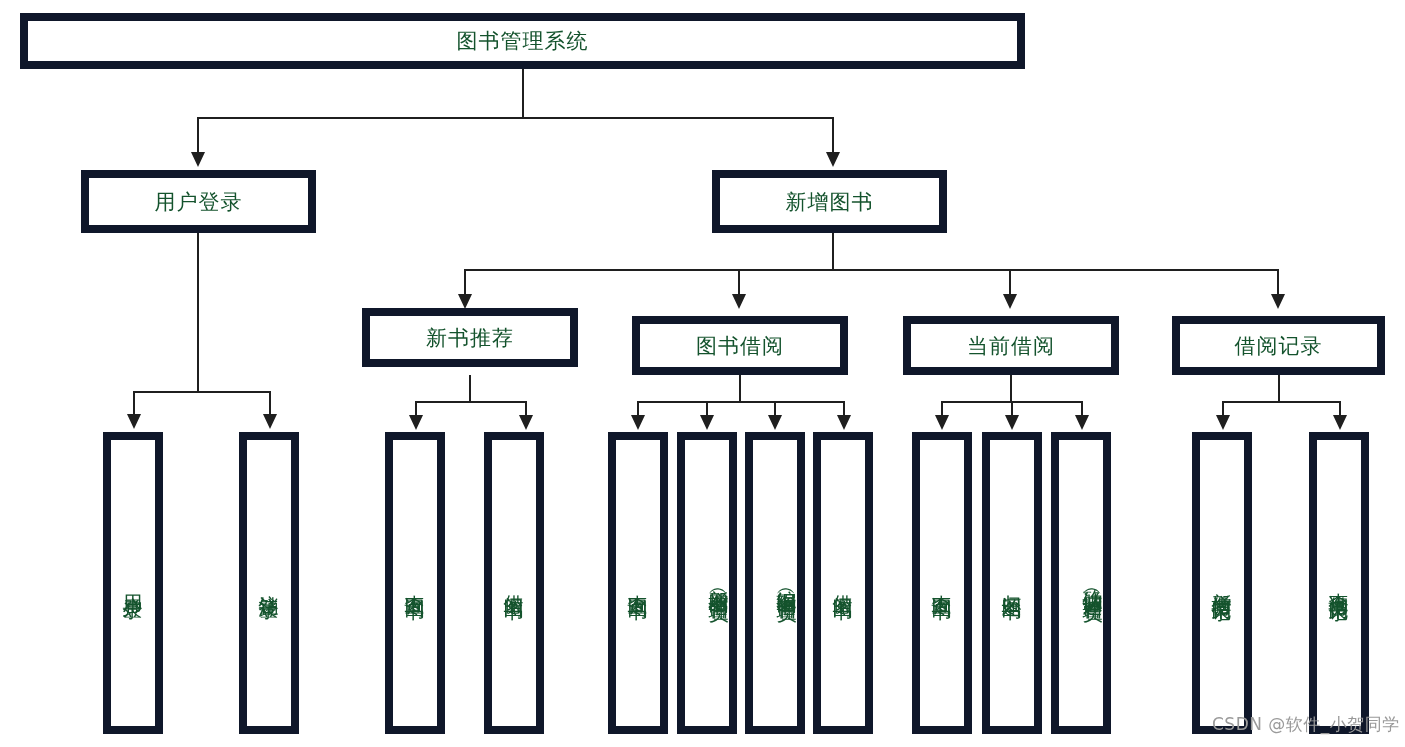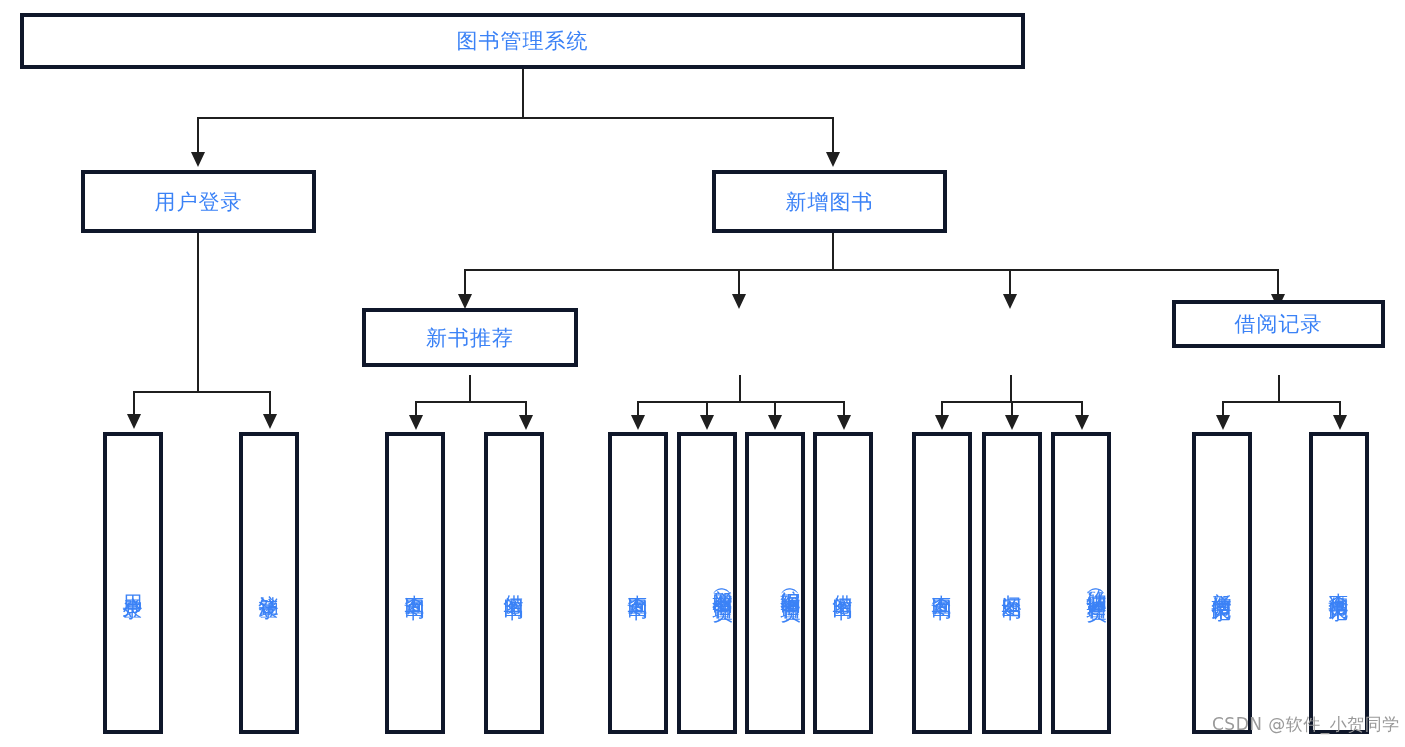--- a/index.html
+++ b/index.html
@@ -11,26 +11,26 @@
     position: relative;
     width: 1405px;
     height: 747px;
     background: #ffffff;
     font-family: "DejaVu Sans", "Liberation Sans", sans-serif;
     overflow: hidden;
   }
   .node {
     position: absolute;
     box-sizing: border-box;
-    border: 4px solid #0f172a;
+    border: 8px solid #0f172a;
     background: #ffffff;
     display: flex;
     align-items: center;
     justify-content: center;
-    color: #3b82f6;
+    color: #14532d;
   }
   .node.h {
     font-size: 21px;
     letter-spacing: 1px;
   }
   .node.v {
     writing-mode: vertical-rl;
     text-orientation: upright;
     font-size: 20px;
     letter-spacing: 2px;
@@ -106,21 +106,27 @@
   <div class="edge vline" style="left:738px; top:269px; height:27px;"></div>
   <div class="arrow" style="left:732px; top:294px;"></div>
   <div class="edge vline" style="left:1009px; top:269px; height:27px;"></div>
   <div class="arrow" style="left:1003px; top:294px;"></div>
   <div class="edge vline" style="left:1277px; top:269px; height:27px;"></div>
   <div class="arrow" style="left:1271px; top:294px;"></div>
 
   <div class="node h" style="left:362px; top:308px; width:216px; height:59px;">
     <span>新书推荐</span>
   </div>
-  <div class="node h" style="left:1172px; top:300px; width:213px; height:48px;">
+  <div class="node h" style="left:632px; top:316px; width:216px; height:59px;">
+    <span>图书借阅</span>
+  </div>
+  <div class="node h" style="left:903px; top:316px; width:216px; height:59px;">
+    <span>当前借阅</span>
+  </div>
+  <div class="node h" style="left:1172px; top:316px; width:213px; height:59px;">
     <span>借阅记录</span>
   </div>
 
   <div class="edge vline" style="left:469px; top:375px; height:28px;"></div>
   <div class="edge hline" style="left:415px; top:401px; width:110px;"></div>
   <div class="edge vline" style="left:415px; top:401px; height:16px;"></div>
   <div class="arrow" style="left:409px; top:415px;"></div>
   <div class="edge vline" style="left:525px; top:401px; height:16px;"></div>
   <div class="arrow" style="left:519px; top:415px;"></div>
 

